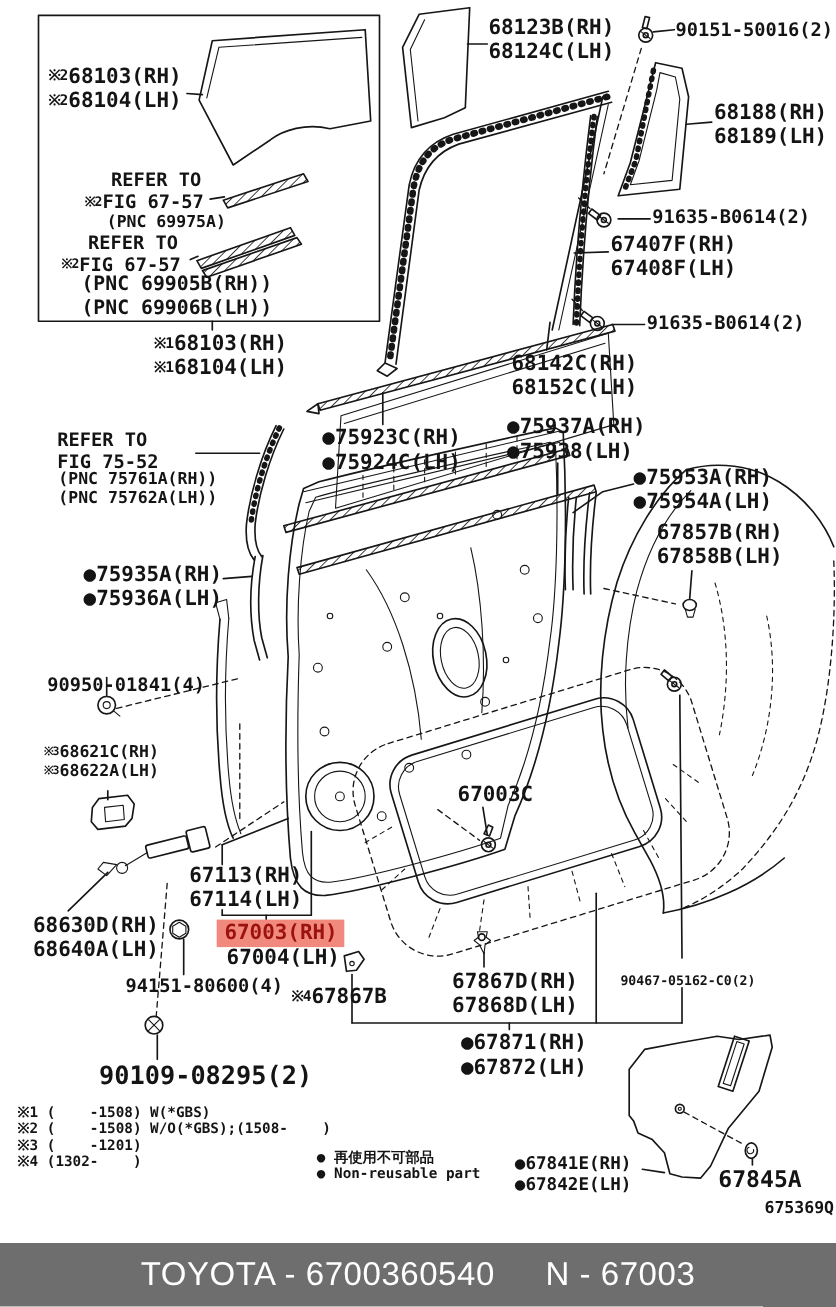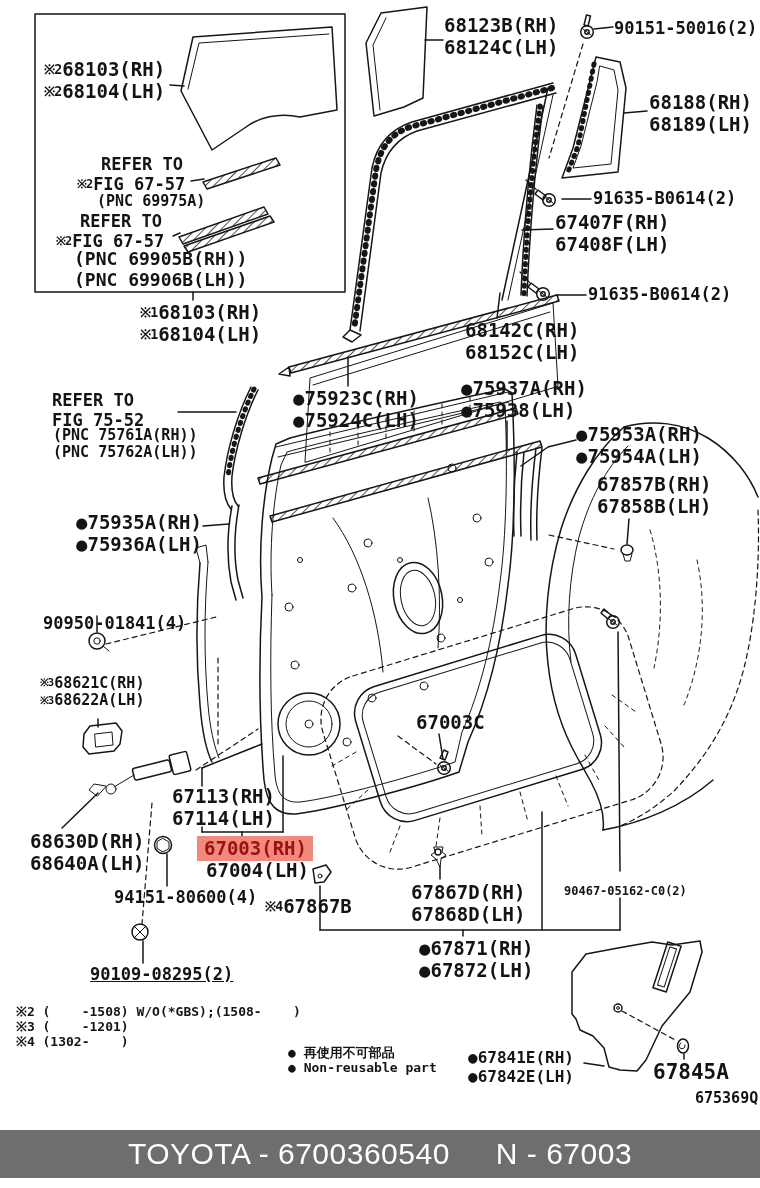--- a/index.html
+++ b/index.html
@@ -9,21 +9,21 @@
   svg *{fill:none;stroke:var(--ln);stroke-width:1.5;stroke-linecap:round;stroke-linejoin:round;}
   svg .thin{stroke-width:1;}
   svg .dash{stroke-dasharray:5 4;stroke-width:1.2;}
   svg .dashthin{stroke-dasharray:4 4;stroke-width:1;}
   svg .ht{stroke-width:6;stroke-dasharray:1.3 6.5;}
   svg .ht5{stroke-width:5;stroke-dasharray:1.2 6;}
   svg .hfill{fill:url(#h1);}
   #labels .lbl{position:absolute;font-family:"DejaVu Sans Mono",monospace;font-weight:700;color:#141414;white-space:pre;line-height:1.16;}
   #labels .pre{font-size:0.7em;vertical-align:0.15em;letter-spacing:-1px;margin-right:1px;}
   #labels .ln.hl .t{background:var(--hl-bg);color:var(--hl-tx);padding:1px 6px 2px 7px;margin-left:-7px;}
-  #footer{position:absolute;left:0;top:1130px;width:760px;height:48px;background:var(--ftr);
+  #footer{position:absolute;left:0;top:1130px;width:760px;height:58px;background:var(--ftr);
           display:flex;align-items:center;justify-content:center;gap:46px;
           font-family:"Liberation Sans",sans-serif;font-size:30px;color:#ffffff;letter-spacing:0.5px;}
 </style>
 </head>
 <body>
 
 <div id="stage">
 
 <svg id="art" width="760" height="1130" viewBox="0 0 760 1130">
   <defs>
@@ -331,33 +331,33 @@
       <div class="lbl" style="left: 52px; top: 391px; font-size: 17px;"><div class="ln"><span class="t">REFER TO</span></div><div class="ln"><span class="t">FIG 75-52</span></div></div>
       <div class="lbl" style="left: 53px; top: 427px; font-size: 15px;"><div class="ln"><span class="t">(PNC 75761A(RH))</span></div><div class="ln"><span class="t">(PNC 75762A(LH))</span></div></div>
       <div class="lbl" style="left: 461px; top: 377px; font-size: 19px;"><div class="ln"><span class="t">●75937A(RH)</span></div><div class="ln"><span class="t">●75938(LH)</span></div></div>
       <div class="lbl" style="left: 576px; top: 423px; font-size: 19px;"><div class="ln"><span class="t">●75953A(RH)</span></div><div class="ln"><span class="t">●75954A(LH)</span></div></div>
       <div class="lbl" style="left: 597px; top: 473px; font-size: 19px;"><div class="ln"><span class="t">67857B(RH)</span></div><div class="ln"><span class="t">67858B(LH)</span></div></div>
       <div class="lbl" style="left: 76px; top: 511px; font-size: 19px;"><div class="ln"><span class="t">●75935A(RH)</span></div><div class="ln"><span class="t">●75936A(LH)</span></div></div>
       <div class="lbl" style="left: 43px; top: 594px; font-size: 17px; margin-top: 20px;"><div class="ln"><span class="t">90950-01841(4)</span></div></div>
       <div class="lbl" style="left: 40px; top: 675px; font-size: 15px;"><div class="ln"><span class="pre">※3</span><span class="t">68621C(RH)</span></div><div class="ln"><span class="pre">※3</span><span class="t">68622A(LH)</span></div></div>
       <div class="lbl" style="left: 30px; top: 830px; font-size: 19px;"><div class="ln"><span class="t">68630D(RH)</span></div><div class="ln"><span class="t">68640A(LH)</span></div></div>
       <div class="lbl" style="left: 114px; top: 888px; font-size: 17px;"><div class="ln"><span class="t">94151-80600(4)</span></div></div>
-      <div class="lbl" style="left: 90px; top: 965px; font-size: 17px; text-decoration: underline;"><div class="ln"><span class="t">90109-08295(2)</span></div></div>
+      <div class="lbl" style="left: 90px; top: 965px; font-size: 23px;"><div class="ln"><span class="t">90109-08295(2)</span></div></div>
       <div class="lbl" style="left: 172px; top: 785px; font-size: 19px;"><div class="ln"><span class="t">67113(RH)</span></div><div class="ln"><span class="t">67114(LH)</span></div></div>
       <div class="lbl" style="left: 204px; top: 837px; font-size: 19px;"><div class="ln hl"><span class="t">67003(RH)</span></div><div class="ln" style="margin-left: 2px;"><span class="t">67004(LH)</span></div></div>
       <div class="lbl" style="left: 265px; top: 895px; font-size: 19px;"><div class="ln"><span class="pre">※4</span><span class="t">67867B</span></div></div>
       <div class="lbl" style="left: 416px; top: 711px; font-size: 19px;"><div class="ln"><span class="t">67003C</span></div></div>
       <div class="lbl" style="left: 411px; top: 881px; font-size: 19px;"><div class="ln"><span class="t">67867D(RH)</span></div><div class="ln"><span class="t">67868D(LH)</span></div></div>
       <div class="lbl" style="left: 564px; top: 873px; font-size: 12px; margin-top: 12px;"><div class="ln"><span class="t">90467-05162-C0(2)</span></div></div>
       <div class="lbl" style="left: 419px; top: 937px; font-size: 19px; text-align: center;"><div class="ln"><span class="t">●67871(RH)</span></div><div class="ln"><span class="t">●67872(LH)</span></div></div>
       <div class="lbl" style="left: 288px; top: 1045px; font-size: 13px;"><div class="ln"><span class="t">● 再使用不可部品</span></div><div class="ln"><span class="t">● Non-reusable part</span></div></div>
       <div class="lbl" style="left: 452px; top: 1049px; font-size: 16px; margin-left: 16px;"><div class="ln"><span class="t">●67841E(RH)</span></div><div class="ln"><span class="t">●67842E(LH)</span></div></div>
       <div class="lbl" style="left: 653px; top: 1060px; font-size: 21px;"><div class="ln"><span class="t">67845A</span></div></div>
       <div class="lbl" style="left: 695px; top: 1090px; font-size: 15px;"><div class="ln"><span class="t">675369Q</span></div></div>
-      <div class="lbl" style="left: 16px; top: 1004px; font-size: 13px;"><div class="ln"><span class="t">※2 (    -1508) W/O(*GBS);(1508-    )</span></div><div class="ln"><span class="t">※3 (    -1201)</span></div><div class="ln"><span class="t">※4 (1302-    )</span></div></div>
+      <div class="lbl" style="left: 16px; top: 1004px; font-size: 13px;"><div class="ln"><span class="t">※1 (    -1508) W(*GBS)</span></div><div class="ln"><span class="t">※2 (    -1508) W/O(*GBS);(1508-    )</span></div><div class="ln"><span class="t">※3 (    -1201)</span></div><div class="ln"><span class="t">※4 (1302-    )</span></div></div>
     </div>
 
 <div id="footer">
   <span>TOYOTA - 6700360540</span>
   <span>N - 67003</span>
 </div>
 
 </div>
 
 </body></html>

